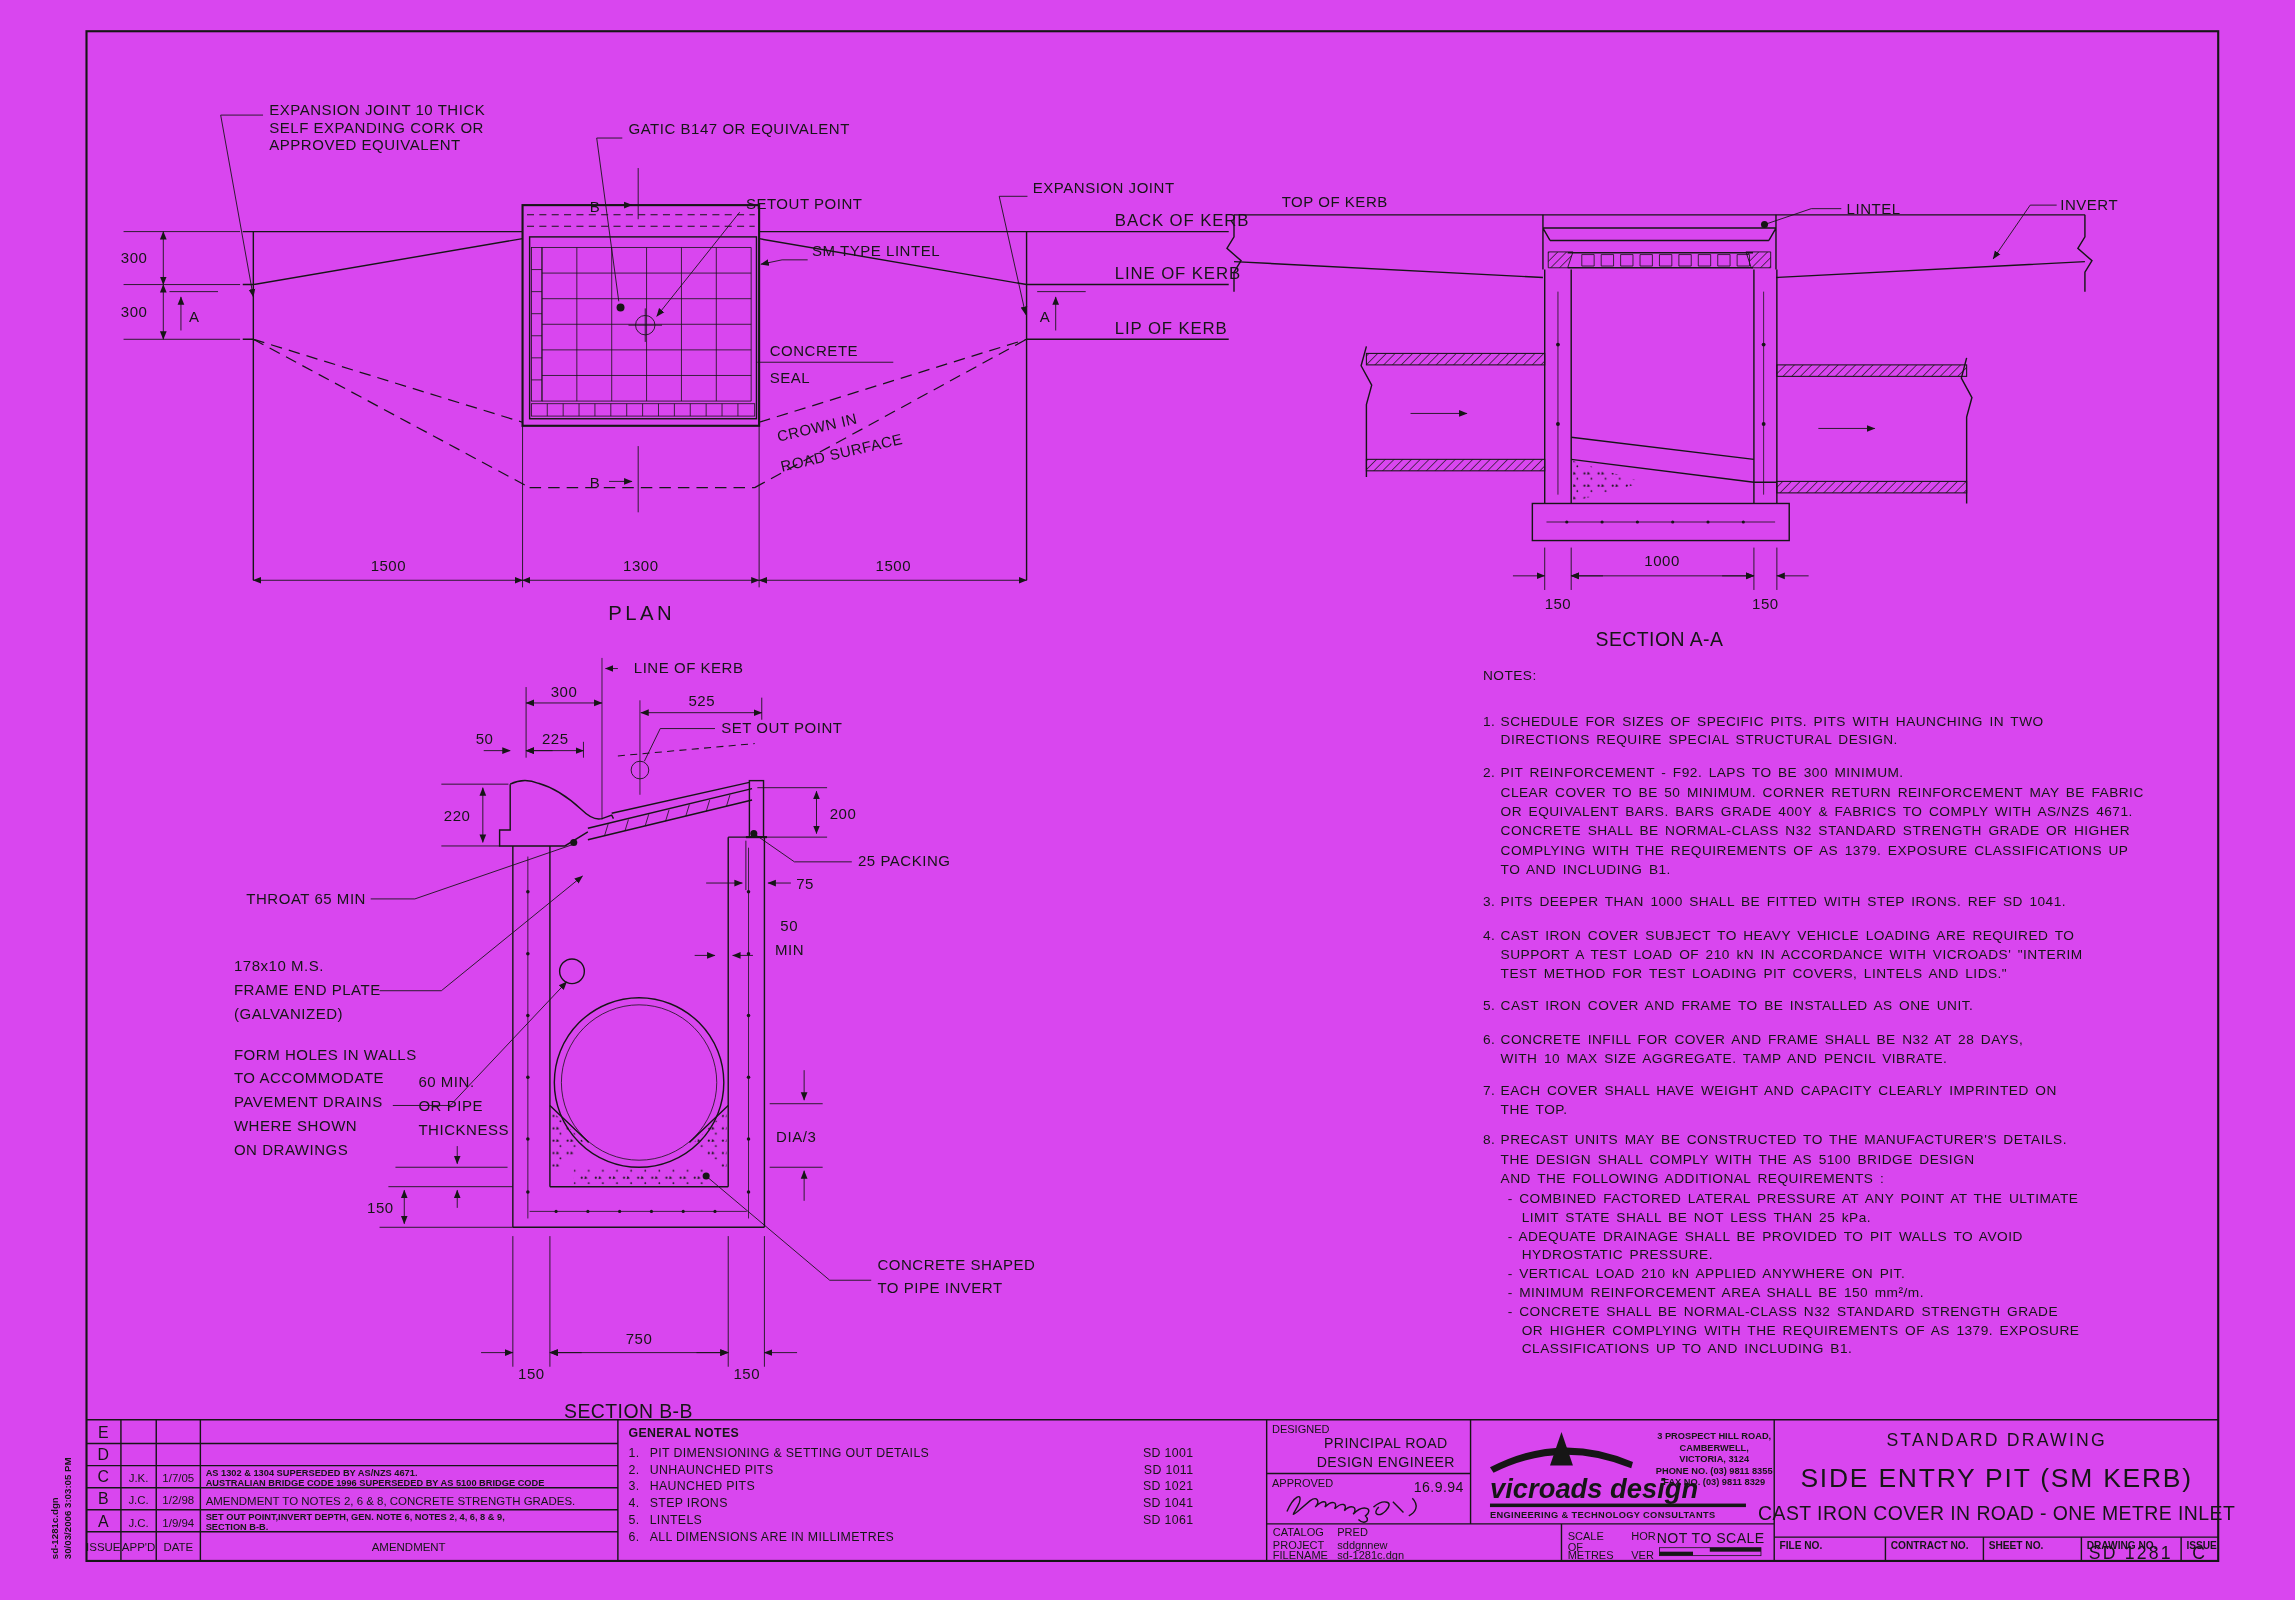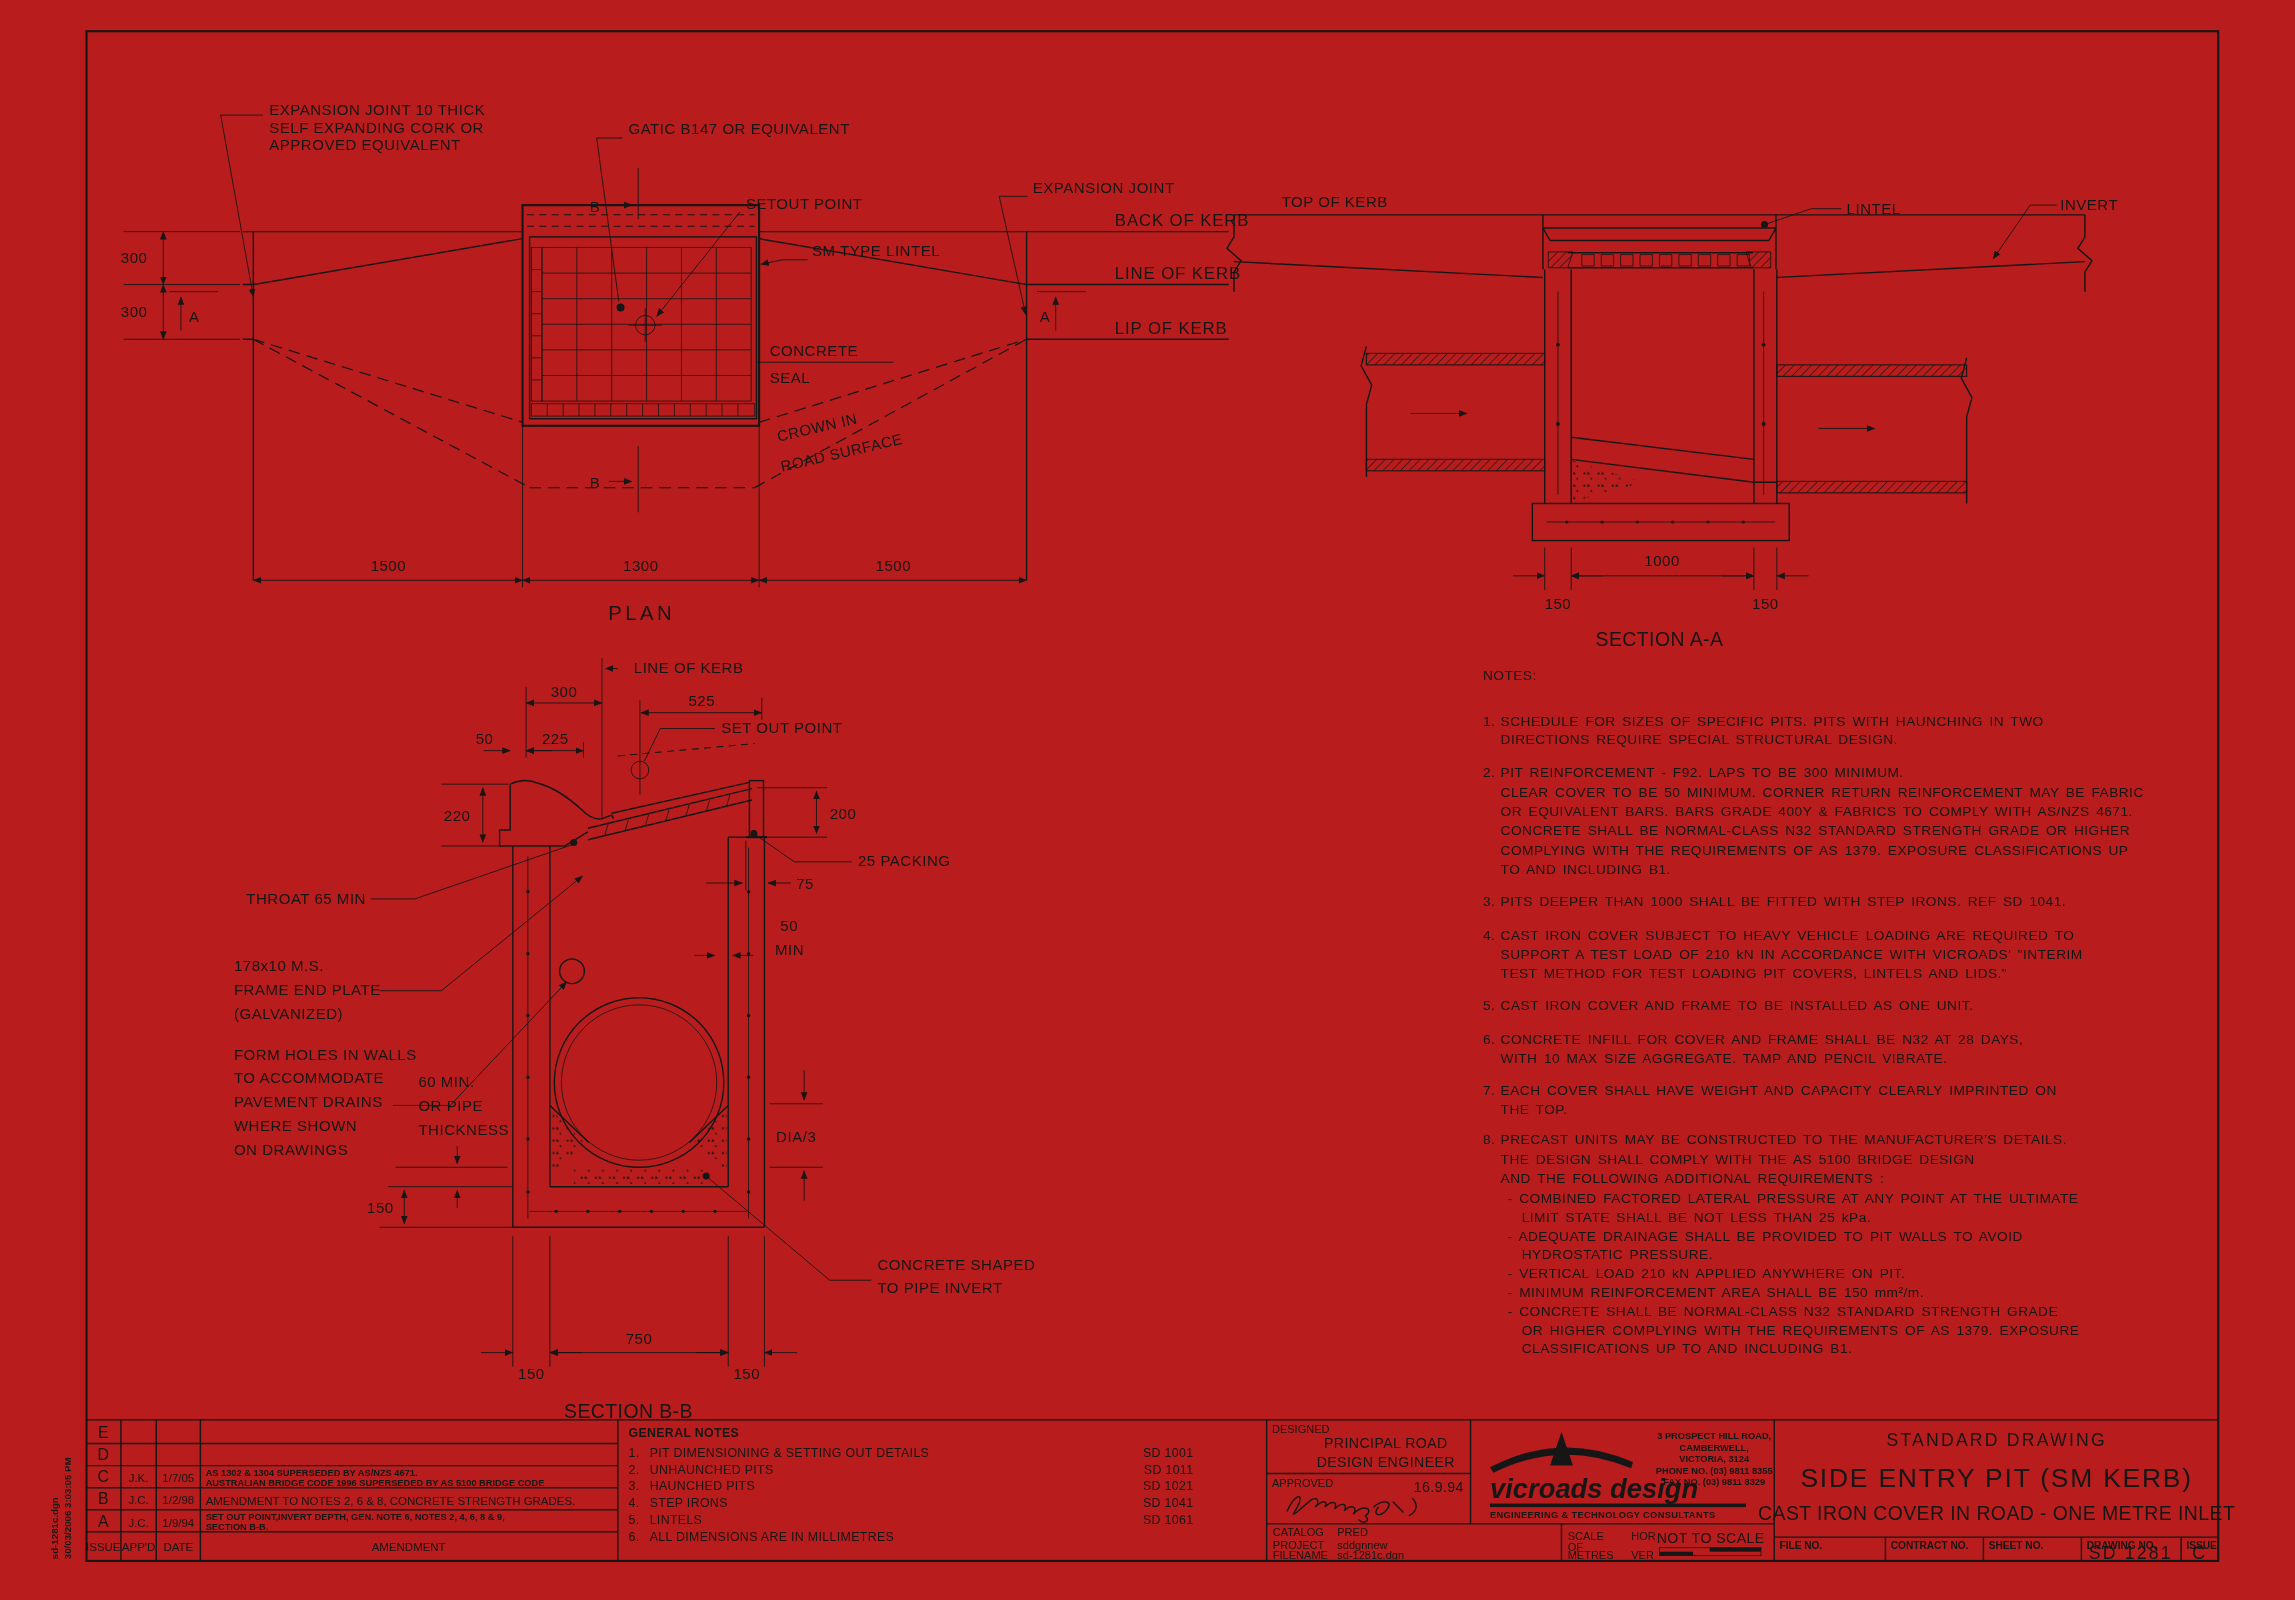--- a/index.html
+++ b/index.html
@@ -1,16 +1,16 @@
 <!DOCTYPE html>
 <html style="font-size:14px"><head>
 <meta charset="utf-8">
 <style>
   html,body{margin:0;padding:0;background:#fff;}
-  #sheet{position:relative;width:2295px;height:1601px;background:#b91c1c;font-family:"Liberation Sans",sans-serif;}
+  #sheet{position:relative;width:2295px;height:1601px;background:#d946ef;font-family:"Liberation Sans",sans-serif;}
   svg{position:absolute;left:0;top:0;}
   svg text{fill:#161616;font-family:"Liberation Sans",sans-serif;}
   .lin{stroke:#161616;stroke-width:1.6;fill:none;}
   .thin{stroke:#161616;stroke-width:0.9;fill:none;}
   .thk{stroke:#161616;stroke-width:2.4;fill:none;}
   .dsh{stroke:#161616;stroke-width:1.4;fill:none;stroke-dasharray:13 8;}
   .dsh2{stroke:#161616;stroke-width:1.2;fill:none;stroke-dasharray:8 6;}
   .diml{stroke:#161616;stroke-width:1;fill:none;}
   .t17{font-size:17px;letter-spacing:0.6px;}
   .t19{font-size:19px;letter-spacing:1px;}

